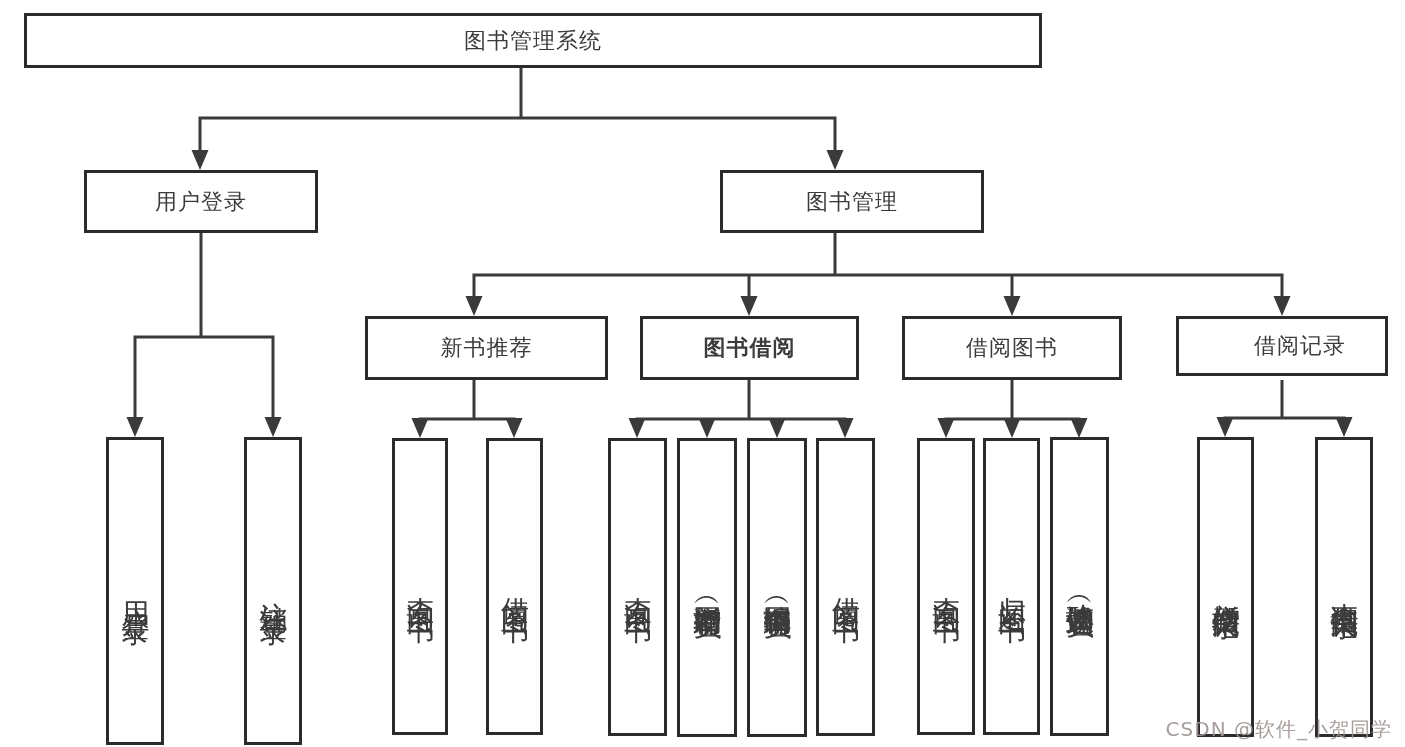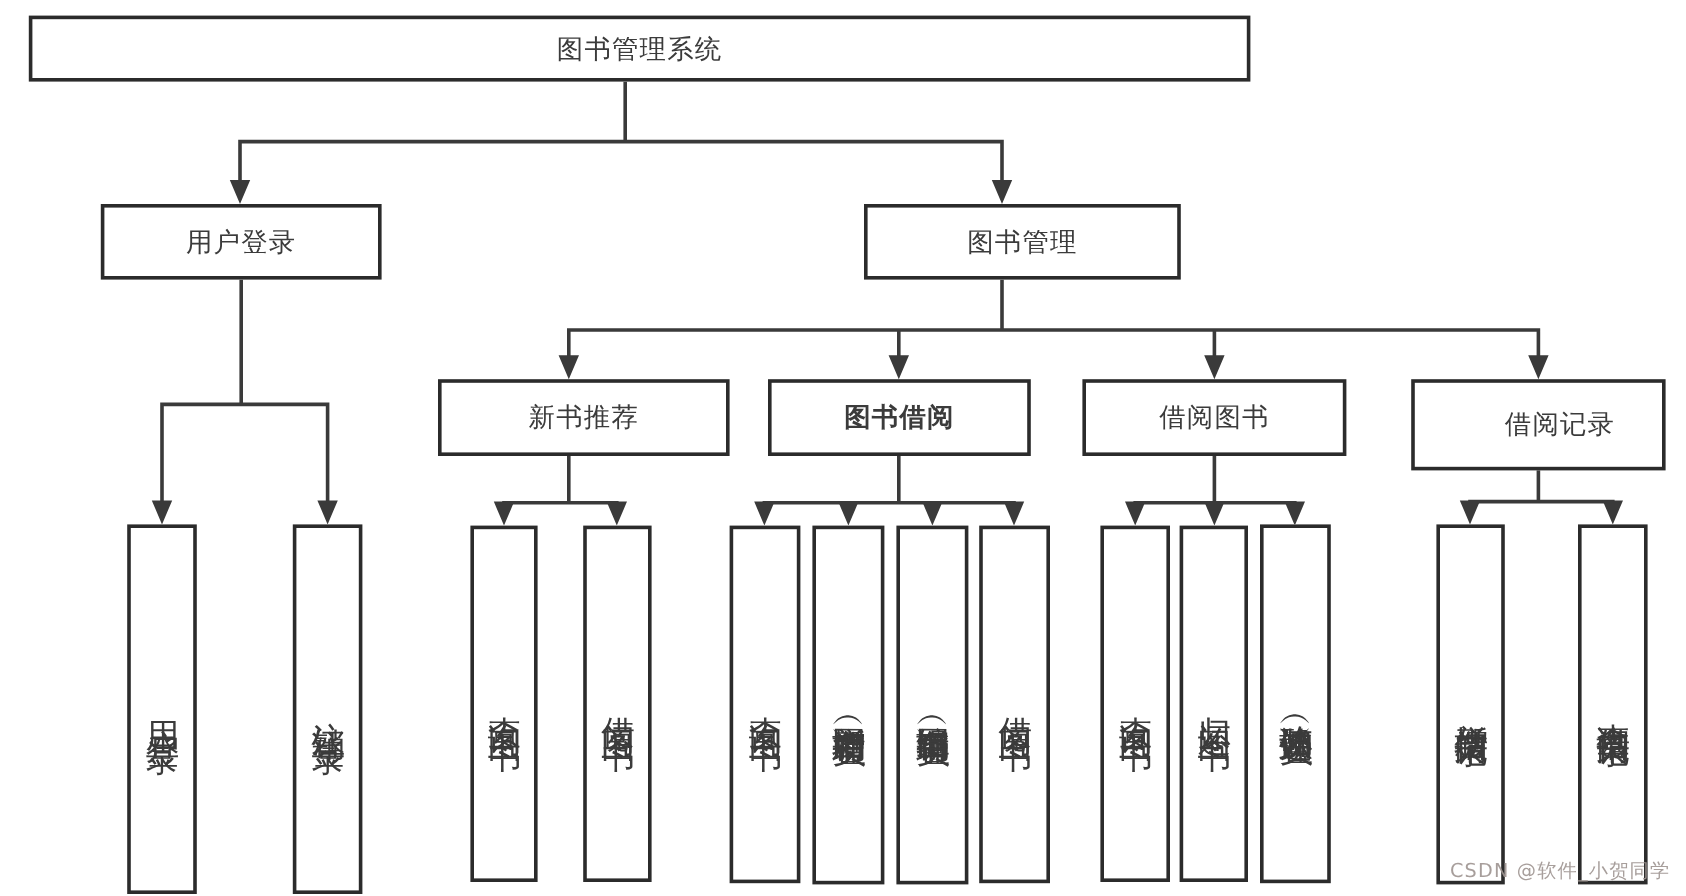--- a/index.html
+++ b/index.html
@@ -36,21 +36,21 @@
     color: #3b3b3b;
     white-space: nowrap;
   }
   .ls-short span { letter-spacing: 6px; }
   .ls-mid   span { letter-spacing: 2px; }
   .ls-long  span { letter-spacing: 1px; }
   #watermark {
     position: absolute;
     right: 13px;
     top: 716px;
-    font-size: 16px;
+    font-size: 20px;
     color: rgba(160, 150, 146, 0.92);
     letter-spacing: 1px;
     white-space: nowrap;
   }
 </style>
 </head>
 <body>
 
 <div id="stage">
 
@@ -121,21 +121,21 @@
 
   <div class="box" style="left:365px; top:316px; width:243px; height:64px;">
     <span class="h-label">新书推荐</span>
   </div>
   <div class="box" style="left:640px; top:316px; width:219px; height:64px;font-weight:bold;">
     <span class="h-label">图书借阅</span>
   </div>
   <div class="box" style="left:902px; top:316px; width:220px; height:64px;">
     <span class="h-label">借阅图书</span>
   </div>
-  <div class="box" style="left:1176px; top:316px; width:212px; height:76px;padding-left:36px;">
+  <div class="box" style="left:1176px; top:316px; width:212px; height:60px;padding-left:36px;">
     <span class="h-label">借阅记录</span>
   </div>
 
   <div class="box leaf ls-short" style="left:106px; top:437px; width:58px; height:308px;">
     <span>用户登录</span>
   </div>
   <div class="box leaf ls-short" style="left:244px; top:437px; width:58px; height:308px;">
     <span>注销登录</span>
   </div>
 

